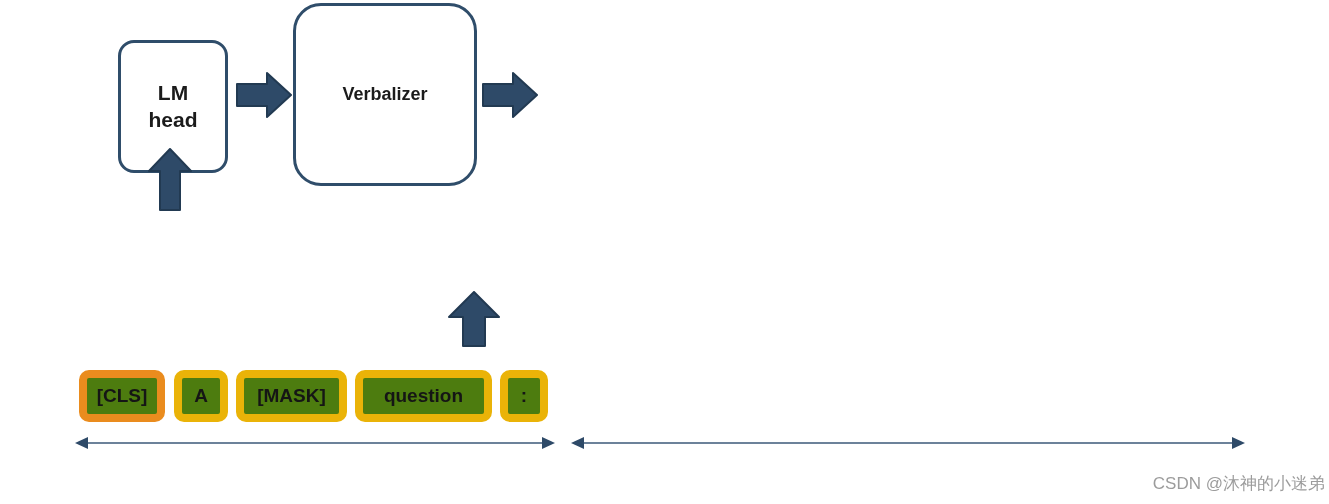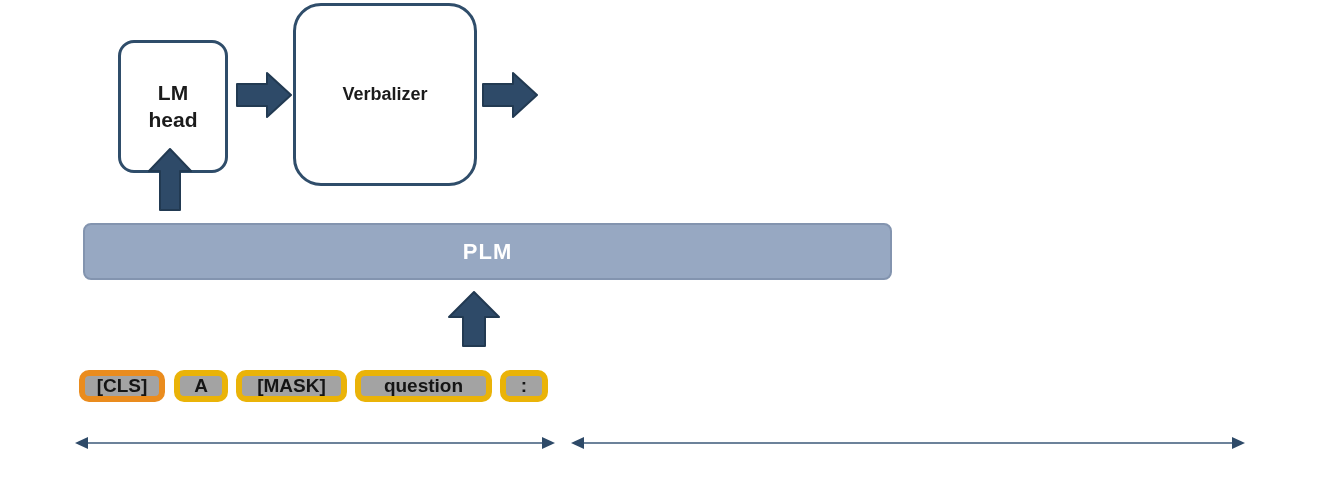--- a/index.html
+++ b/index.html
@@ -53,23 +53,23 @@
     justify-content: center;
     color: #ffffff;
     font-size: 22px;
     font-weight: 700;
     letter-spacing: 1px;
   }
 
   
   .token {
     position: absolute;
-    top: 370px; height: 32px;
-    background: #a3a3a3;
-    border: 6px solid #eab308;
+    top: 370px; height: 52px;
+    background: #4d7c0f;
+    border: 8px solid #eab308;
     border-radius: 10px;
     box-sizing: border-box;
     display: flex;
     align-items: center;
     justify-content: center;
     font-size: 19px;
     font-weight: 600;
     color: #151515;
   }
   .token.highlight { border-color: #ea8c1e; }
@@ -116,23 +116,20 @@
       <polygon points="1,14 31,14 31,3 55,25 31,47 31,36 1,36" fill="#2e4a68" stroke="#223a52" stroke-width="2" stroke-linejoin="round"></polygon>
     </svg>
   </div>
 
   <div class="abs" style="left:148px; top:148px;">
     <svg width="45" height="63" viewBox="0 0 45 63">
       <polygon points="22,1 43,23 32,23 32,62 12,62 12,23 1,23" fill="#2e4a68" stroke="#223a52" stroke-width="2" stroke-linejoin="round"></polygon>
     </svg>
   </div>
 
-  <div class="plm-bar">
-    <span>PLM</span>
-  </div>
 
   <div class="abs" style="left:448px; top:291px;">
     <svg width="52" height="56" viewBox="0 0 52 56">
       <polygon points="26,1 51,26 37,26 37,55 15,55 15,26 1,26" fill="#2e4a68" stroke="#223a52" stroke-width="2" stroke-linejoin="round"></polygon>
     </svg>
   </div>
 
   <div class="token highlight tok-cls">
     <span>[CLS]</span>
   </div>
@@ -158,14 +155,15 @@
   </div>
 
   <div class="abs" style="left:570px; top:434px;">
     <svg width="676" height="18" viewBox="0 0 676 18">
       <line x1="12" y1="9" x2="664" y2="9" stroke="#3b5878" stroke-width="1.6"></line>
       <polygon points="1,9 14,3 14,15" fill="#2e4a68"></polygon>
       <polygon points="675,9 662,3 662,15" fill="#2e4a68"></polygon>
     </svg>
   </div>
 
+  <div class="watermark">CSDN @沐神的小迷弟</div>
 
 </div>
 
 </body></html>

